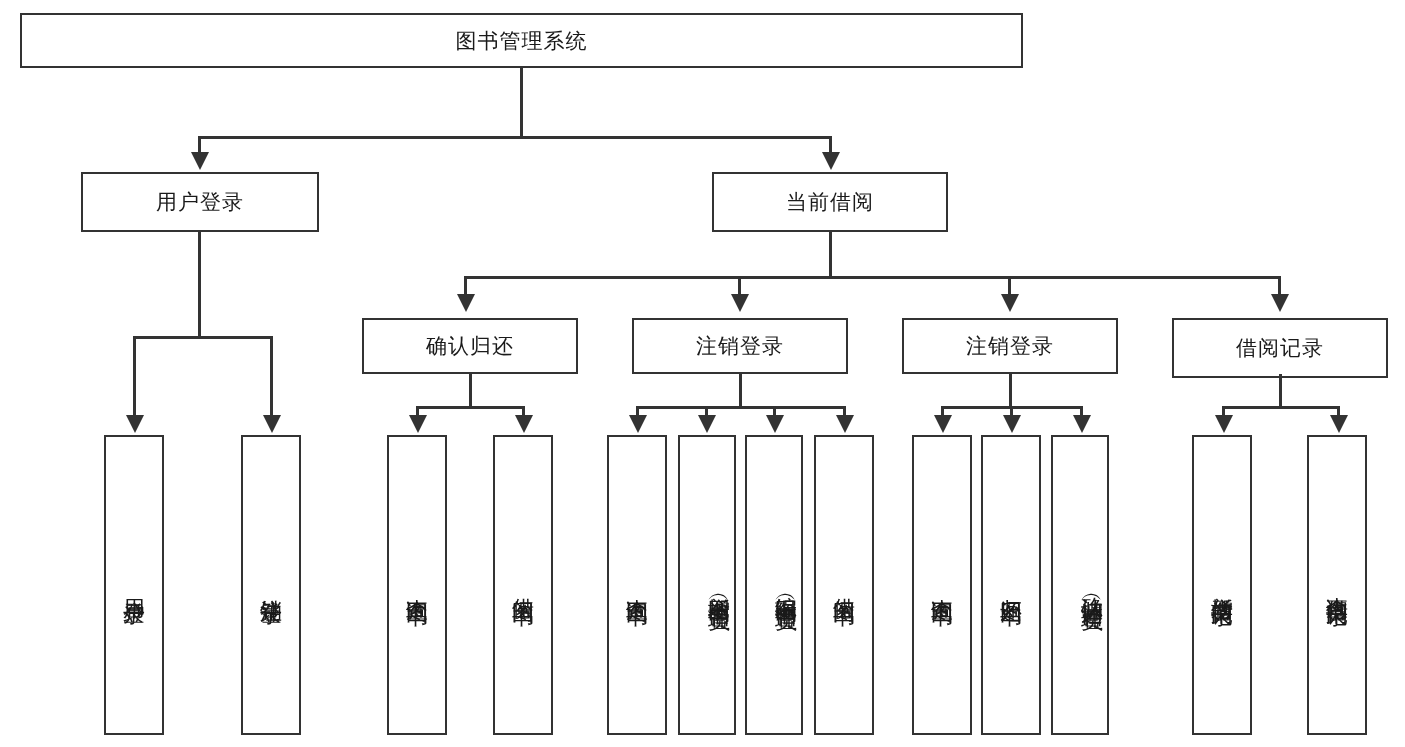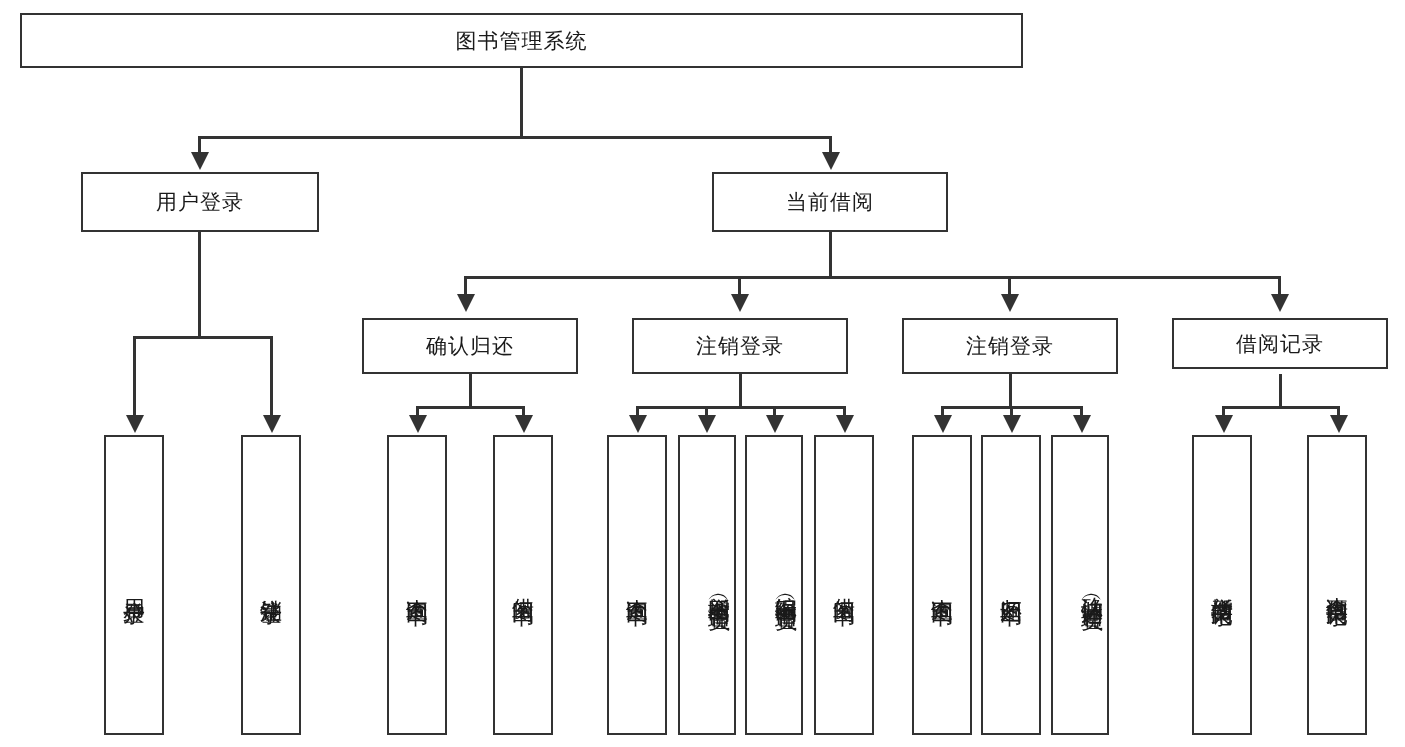--- a/index.html
+++ b/index.html
@@ -123,21 +123,21 @@
 
   <div class="node horiz" style="left:362px; top:318px; width:216px; height:56px;">
     <span class="node-label">确认归还</span>
   </div>
   <div class="node horiz" style="left:632px; top:318px; width:216px; height:56px;">
     <span class="node-label">注销登录</span>
   </div>
   <div class="node horiz" style="left:902px; top:318px; width:216px; height:56px;">
     <span class="node-label">注销登录</span>
   </div>
-  <div class="node horiz" style="left:1172px; top:318px; width:216px; height:51px;">
+  <div class="node horiz" style="left:1172px; top:318px; width:216px; height:60px;">
     <span class="node-label">借阅记录</span>
   </div>
 
   <div class="edge v" style="left:469px; top:374px; height:32px;"></div>
   <div class="edge h" style="left:416px; top:406px; width:106px;"></div>
   <div class="edge v" style="left:416px; top:406px; height:11px;"></div>
   <div class="arrow" style="left:408.5px; top:415px;"></div>
   <div class="edge v" style="left:522px; top:406px; height:11px;"></div>
   <div class="arrow" style="left:514.5px; top:415px;"></div>
 

